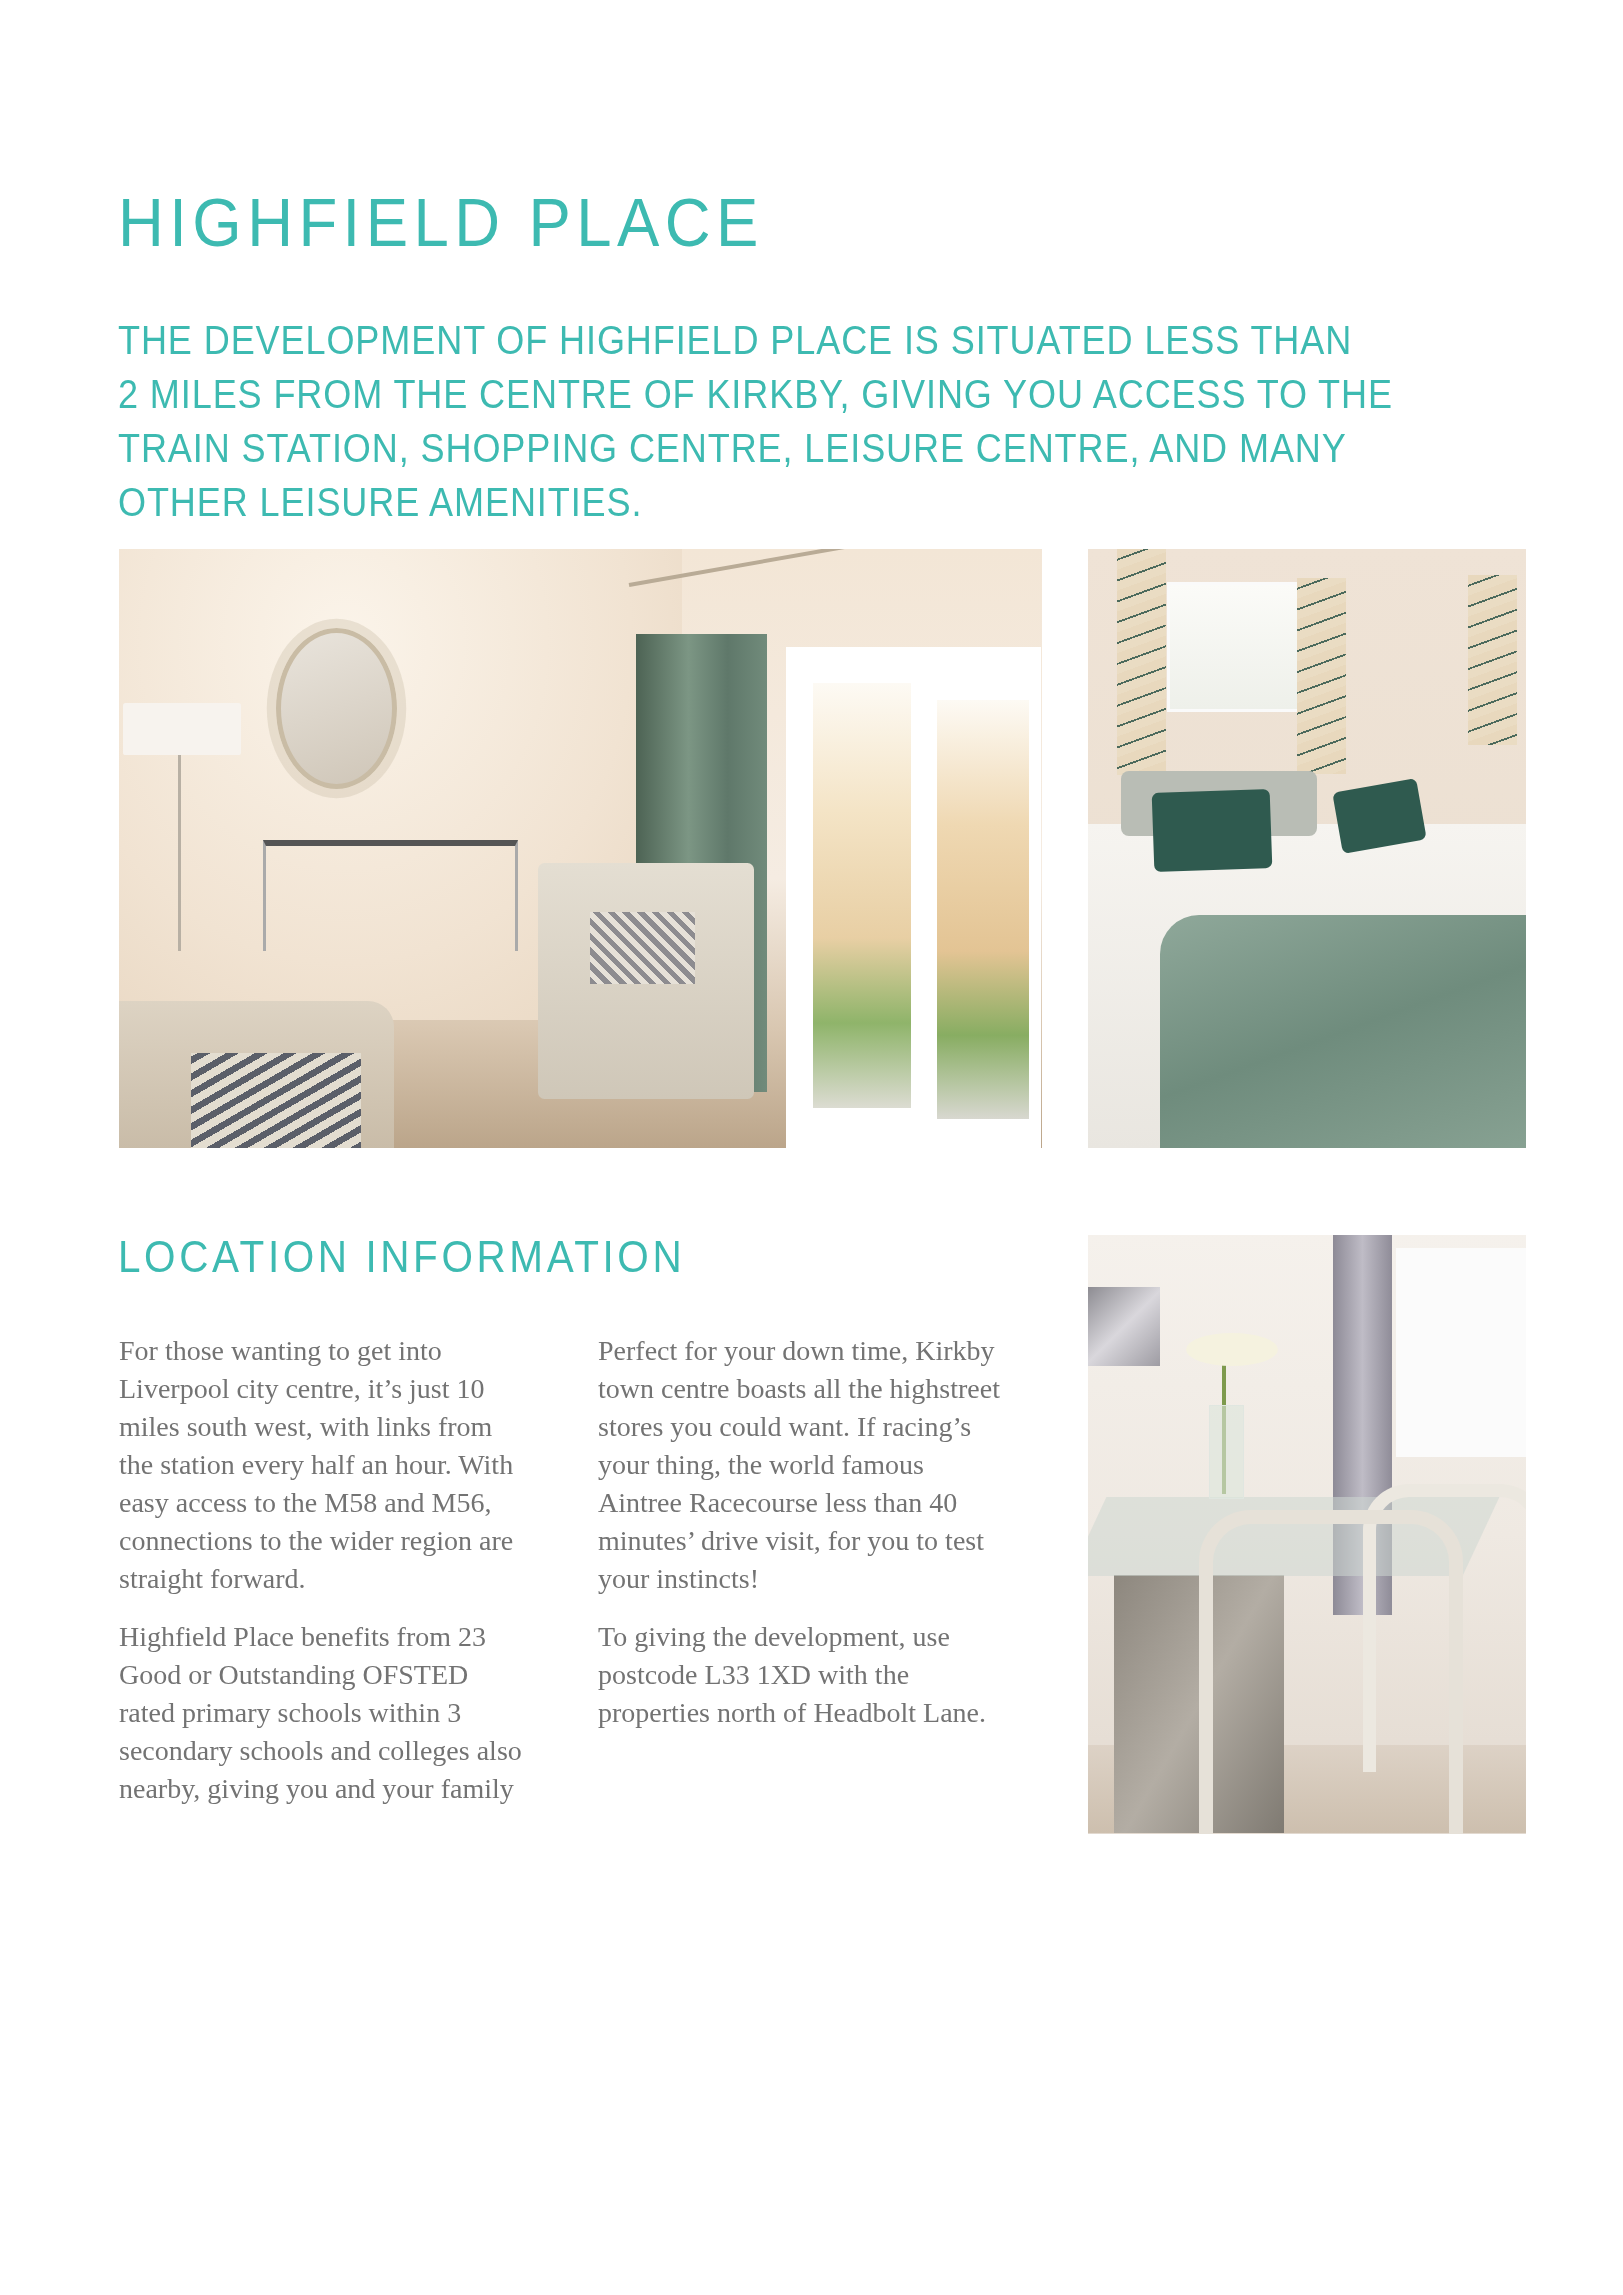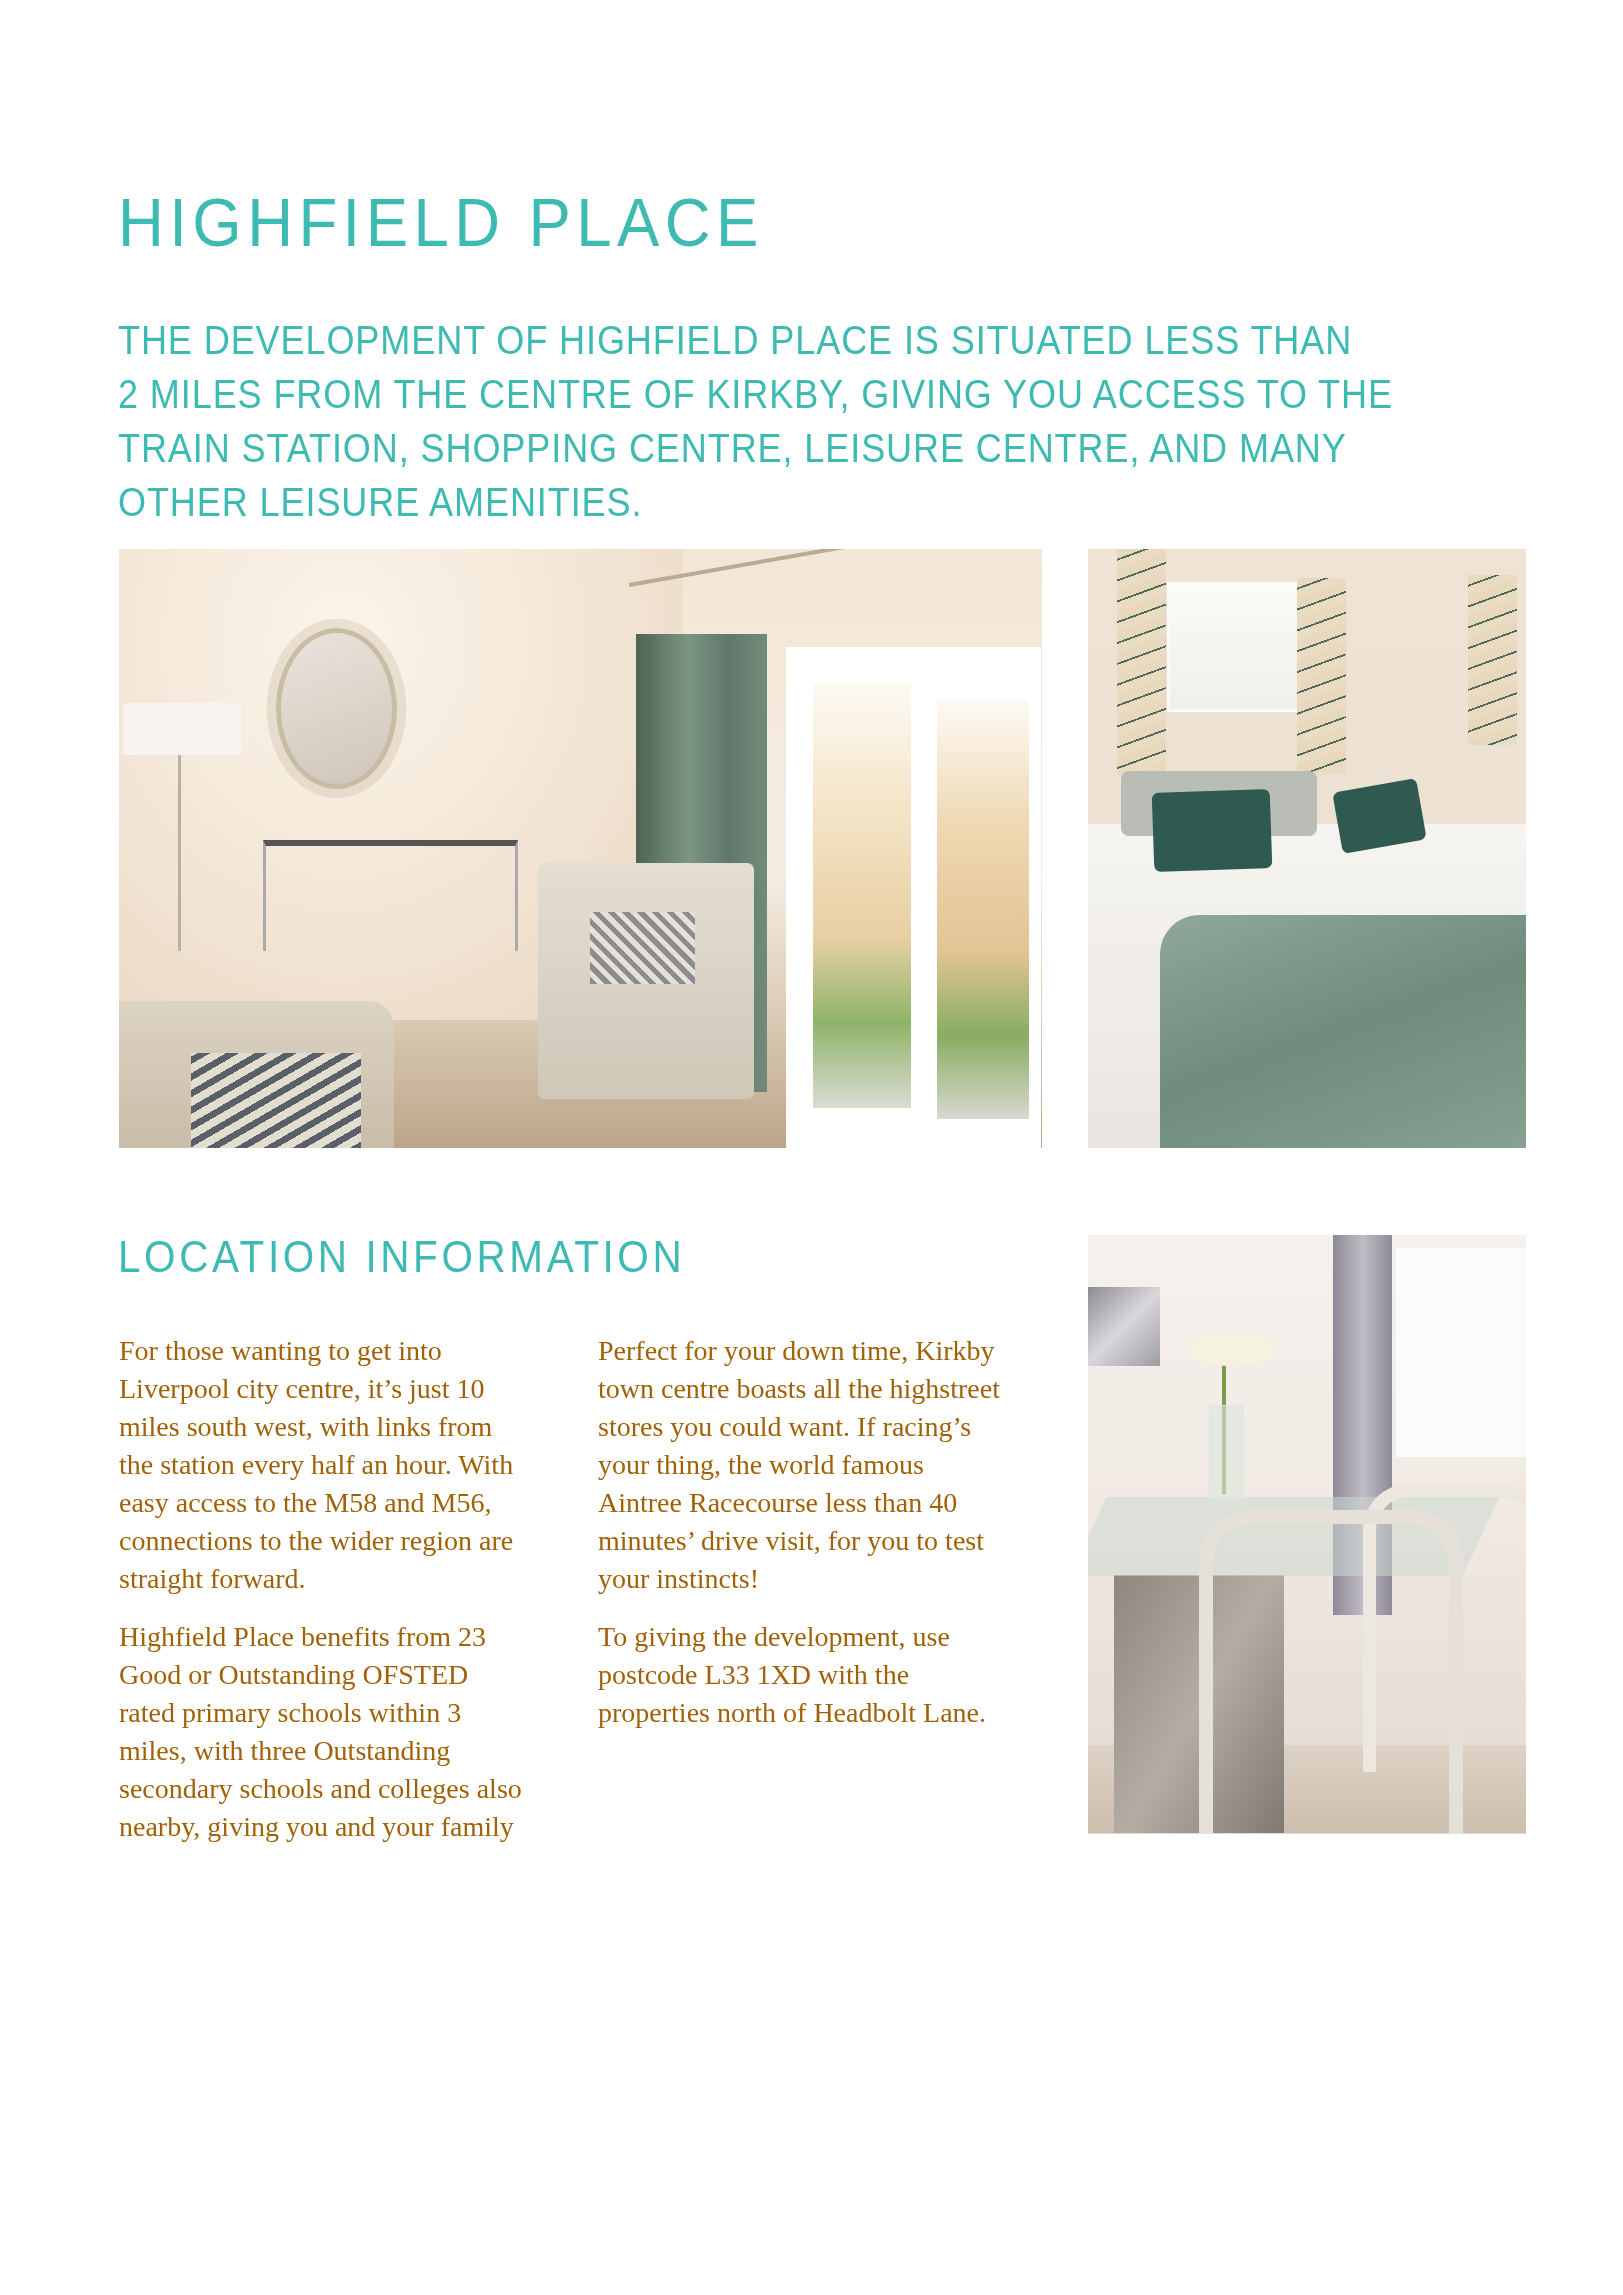--- a/index.html
+++ b/index.html
@@ -75,21 +75,21 @@
 
   .section-heading {
     position: absolute; left: 107px; top: 1235px;
     font-family: "Liberation Sans", sans-serif; font-weight: 400;
     font-size: 44px; letter-spacing: 3.9px; color: #3dbab1; line-height: 1;
     white-space: nowrap; transform: scaleX(0.92); transform-origin: left top;
   }
 
   .col {
     position: absolute; top: 1332px; width: 458px;
-    font-family: "Liberation Serif", serif; font-size: 28px; line-height: 38px; color: #a16207;
+    font-family: "Liberation Serif", serif; font-size: 28px; line-height: 38px; color: #737373;
   }
   .col p { margin: 0 0 19.6px 0; }
   .col .line { display: block; white-space: nowrap; }
   #col-left { left: 108px; }
   #col-right { left: 587px; }
 </style>
 </head>
 <body>
 
 <div class="page">
@@ -141,21 +141,20 @@
       <span class="line">miles south west, with links from</span>
       <span class="line">the station every half an hour. With</span>
       <span class="line">easy access to the M58 and M56,</span>
       <span class="line">connections to the wider region are</span>
       <span class="line">straight forward.</span>
     </p>
     <p>
       <span class="line">Highfield Place benefits from 23</span>
       <span class="line">Good or Outstanding OFSTED</span>
       <span class="line">rated primary schools within 3</span>
-      <span class="line">miles, with three Outstanding</span>
       <span class="line">secondary schools and colleges also</span>
       <span class="line">nearby, giving you and your family</span>
     </p>
   </div>
 
   <div class="col" id="col-right">
     <p>
       <span class="line">Perfect for your down time, Kirkby</span>
       <span class="line">town centre boasts all the highstreet</span>
       <span class="line">stores you could want. If racing’s</span>

